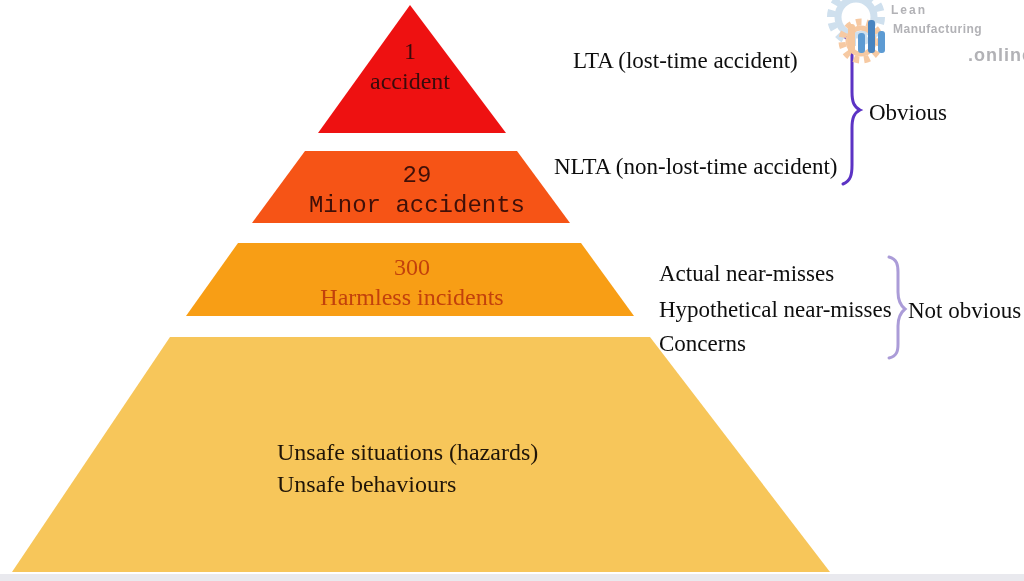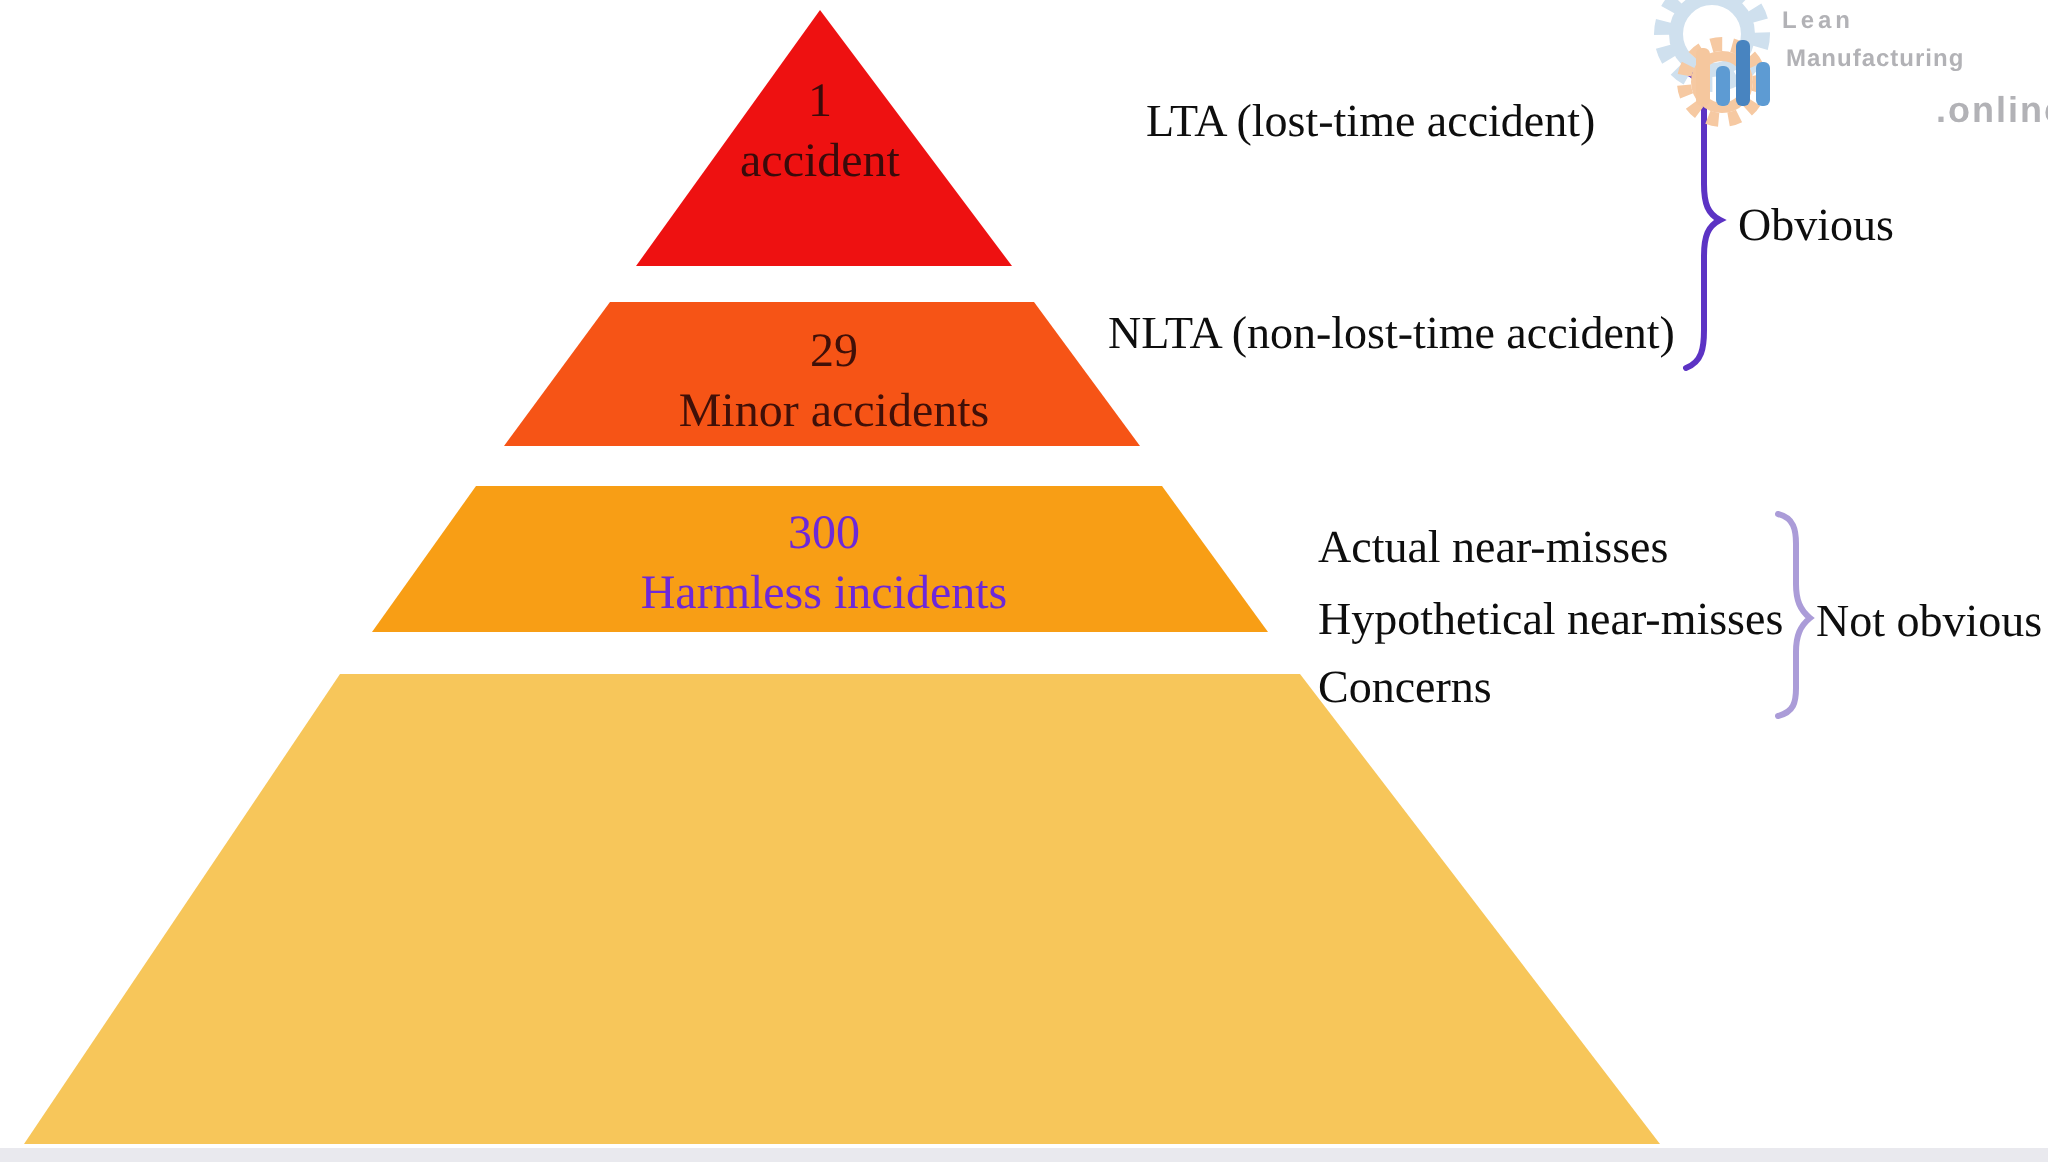--- a/index.html
+++ b/index.html
@@ -73,30 +73,34 @@
     </g>
 
     <rect x="0" y="574" width="1024" height="7" fill="#e9e9ee"></rect>
   </svg>
 
   <div class="abs lvl lvl1" style="color: rgb(58, 11, 11);">
     <div>1</div>
     <div>accident</div>
   </div>
 
-  <div class="abs lvl lvl2" style="color: rgb(64, 16, 8);">
+  <div class="abs lvl lvl2" style="color: rgb(64, 16, 8); font-family: Liberation Mono, monospace;">
     <div>29</div>
     <div>Minor accidents</div>
   </div>
 
-  <div class="abs lvl lvl3" style="color: #6d28d9;">
+  <div class="abs lvl lvl3" style="color: #c2410c;">
     <div>300</div>
     <div>Harmless incidents</div>
   </div>
 
+  <div class="abs lvl lvl4" style="color: rgb(32, 21, 8);">
+    <div>Unsafe situations (hazards)</div>
+    <div>Unsafe behaviours</div>
+  </div>
 
   <div class="abs rlabel t-lta" style="color: rgb(14, 14, 14); margin-left: 21px;">LTA (lost-time accident)</div>
   <div class="abs rlabel t-nlta" style="color: rgb(14, 14, 14);">NLTA (non-lost-time accident)</div>
   <div class="abs rlabel t-obvious" style="color: rgb(14, 14, 14);">Obvious</div>
   <div class="abs rlabel t-hypo" style="color: rgb(14, 14, 14);">Hypothetical near-misses</div>
   <div class="abs rlabel t-actual" style="color: rgb(14, 14, 14);">Actual near-misses</div>
   <div class="abs rlabel t-concerns" style="color: rgb(14, 14, 14);">Concerns</div>
   <div class="abs rlabel t-notobv" style="color: rgb(14, 14, 14);">Not obvious</div>
 
   <div class="abs logo-text logo-lean" style="color: rgb(178, 178, 182);">Lean</div>

